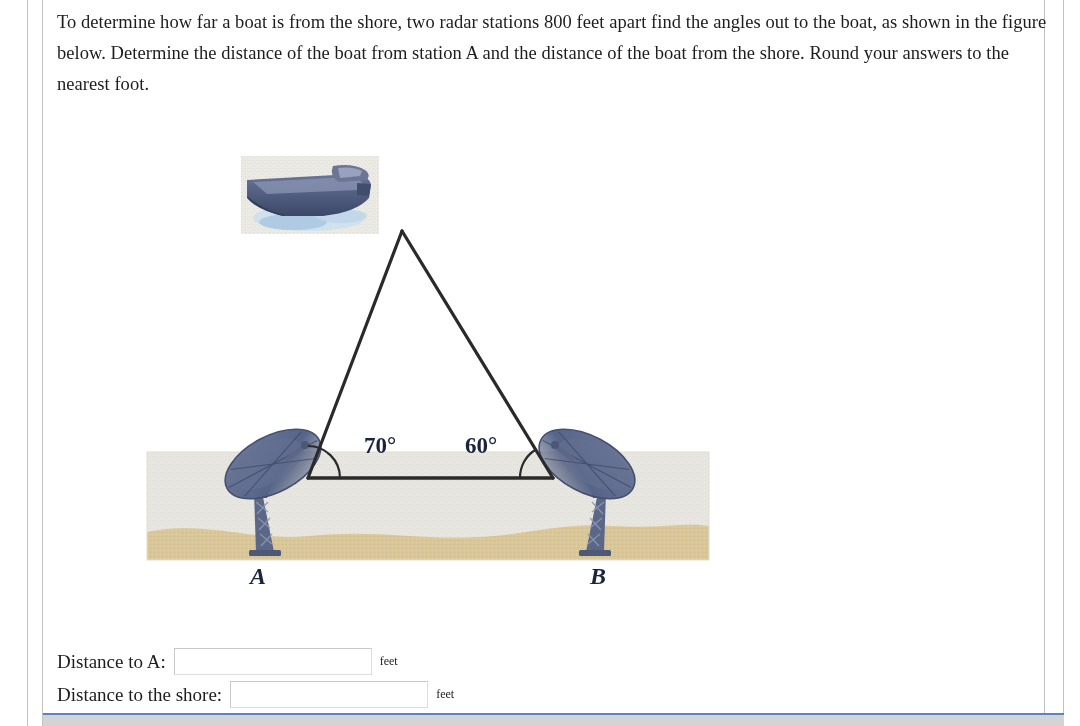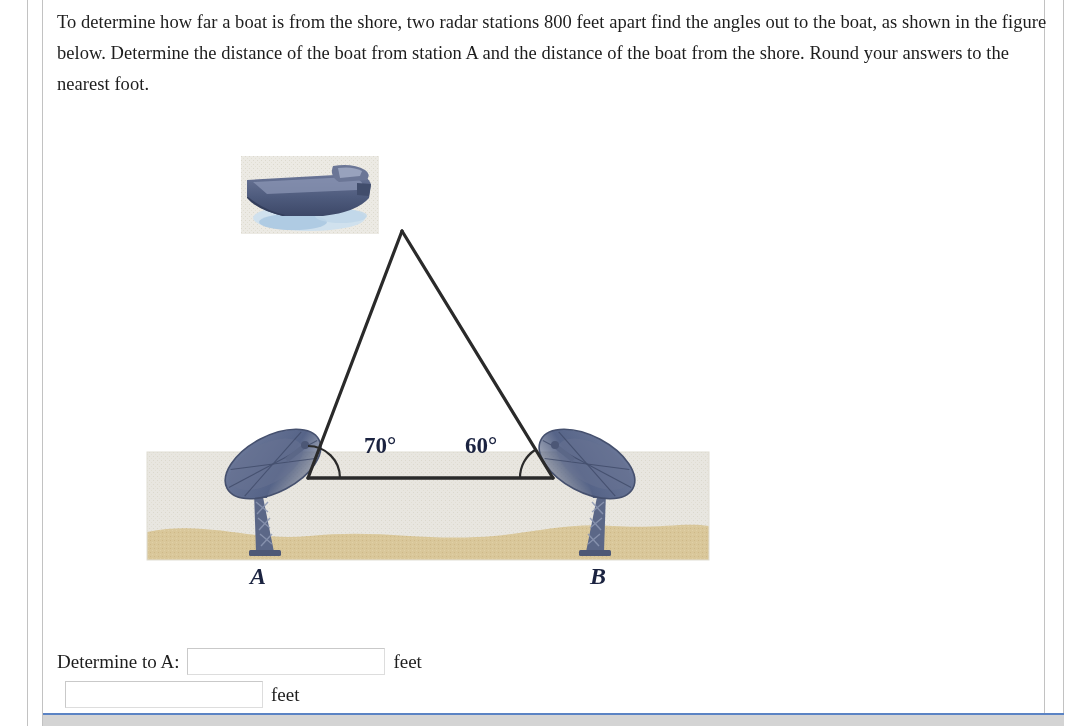--- a/index.html
+++ b/index.html
@@ -97,21 +97,21 @@
     border-right-color: #dddddd;
     background: #ffffff;
     font-family: "Liberation Serif", serif;
     font-size: 16px;
     padding: 0 4px;
     box-sizing: border-box;
     outline: none;
   }
   .answer-unit {
     color: #1d1d1d;
-    font-size: 19px;
+    font-size: 12px;
   }
 </style>
 </head>
 <body>
 
 <div class="rail rail-l1"></div>
 <div class="rail rail-l2"></div>
 <div class="rail rail-r1"></div>
 <div class="rail rail-r2"></div>
 
@@ -268,25 +268,26 @@
       <text class="angle-label" x="307" y="313" font-family="Liberation Serif, serif" font-size="23" font-weight="bold" fill="#1b2340">70°</text>
       <text class="angle-label" x="408" y="313" font-family="Liberation Serif, serif" font-size="23" font-weight="bold" fill="#1b2340">60°</text>
 
       <text x="193" y="444" font-family="Liberation Serif, serif" font-size="24" font-style="italic" font-weight="bold" fill="#1b2340">A</text>
       <text x="533" y="444" font-family="Liberation Serif, serif" font-size="24" font-style="italic" font-weight="bold" fill="#1b2340">B</text>
     </svg>
   </div>
 
   <div class="answers">
     <div class="answer-row">
-      <span class="answer-label">Determine to A:</span>
+      <span class="answer-label">Distance to A:</span>
       <input class="answer-input" type="text" value="" style="">
       <span class="answer-unit">feet</span>
     </div>
     <div class="answer-row">
+      <span class="answer-label">Distance to the shore:</span>
       <input class="answer-input" type="text" value="" style="">
       <span class="answer-unit">feet</span>
     </div>
   </div>
 
 </div>
 
 <div class="bottom-bar"></div>
 
 </body></html>

